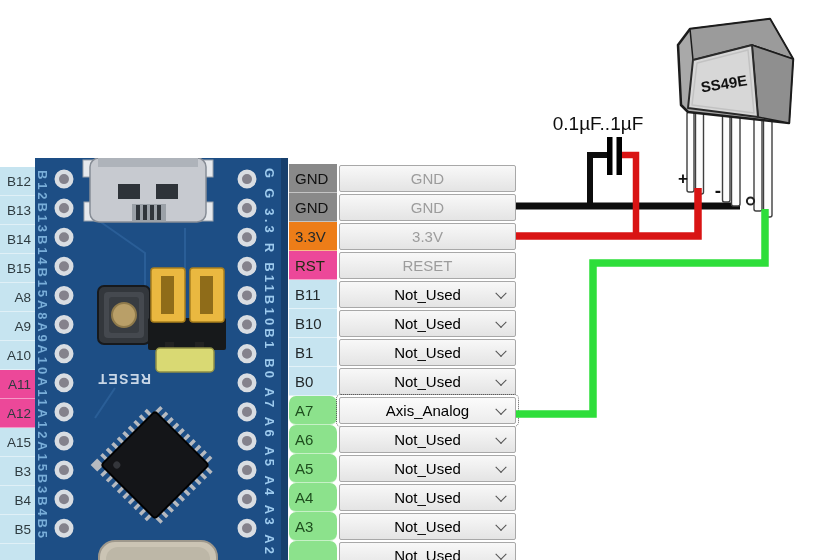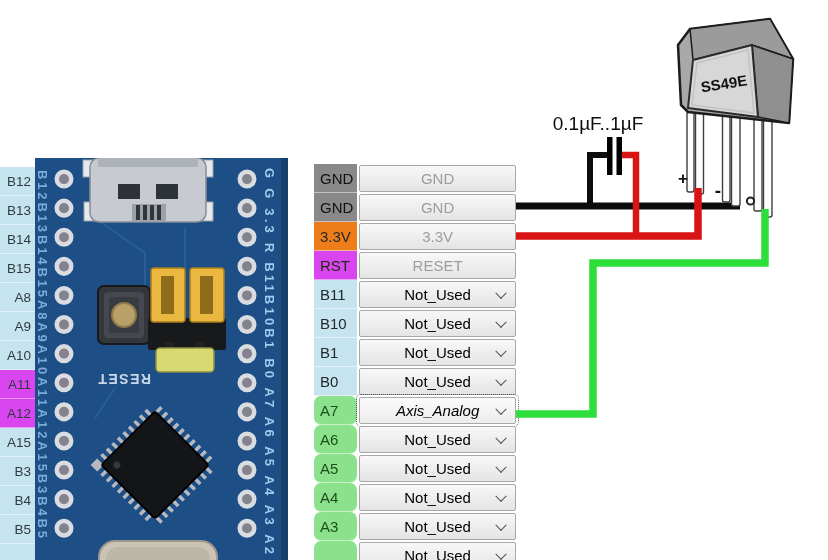--- a/index.html
+++ b/index.html
@@ -9,41 +9,41 @@
   
   #left-col{position:absolute;left:0;top:167px;width:20px;}
   .lcell{box-sizing:border-box;width:35px;height:29px;display:flex;align-items:center;
          justify-content:flex-end;padding-right:4px;font-size:13.5px;color:#2e3b40;
          border-bottom:1px solid rgba(255,255,255,.45);}
   .lcell.partial{height:18px;}
 
   
   .c-gray{background:#898989;}
   .c-orange{background:#ed7d18;}
-  .c-olive{background:#d946ef;}
+  .c-olive{background:#ec4899;}
   .c-blue{background:#c6e4f0;}
   .c-green{background:#8ce28c;}
 
   
   #board{position:absolute;left:35px;top:158px;width:253px;height:402px;}
 
   
   #pin-table{position:absolute;left:289px;top:164px;width:227px;}
-  .prow{display:flex;height:29px;padding-left:25px;}
+  .prow{display:flex;height:29px;}
   .pcell{box-sizing:border-box;width:48px;display:flex;align-items:center;padding-left:6px;
          font-size:15px;color:#23292b;border-bottom:1px solid rgba(255,255,255,.5);}
   .c-gray .plabel, .pcell.c-gray{color:#111;}
   .pcell.c-olive{color:#222c14;}
   .pcell.c-green{color:#1e4e1e;border-radius:7px;}
   .vcell{box-sizing:border-box;width:179px;display:flex;padding:0 0 0 2px;}
   .dd{position:relative;flex:1;margin:1px 0;border:1px solid #a8a8a8;border-radius:2px;
       background:linear-gradient(#f8f8f8,#e4e4e4);display:flex;align-items:center;
       justify-content:center;font-size:15px;color:#000;}
   .dd.disabled{color:#9c9c9c;}
-  .dd.focused{outline:1.5px dotted #5c5c5c;outline-offset:2px;background:linear-gradient(#fbfbfb,#ececec);font-style:italic;}
+  .dd.focused{outline:1.5px dotted #5c5c5c;outline-offset:2px;background:linear-gradient(#fbfbfb,#ececec);}
   .chev{position:absolute;right:10px;top:50%;width:7px;height:7px;
         border-right:1.8px solid #535353;border-bottom:1.8px solid #535353;
         transform:translateY(-72%) rotate(45deg);}
 
   
   #schematic{position:absolute;left:0;top:0;pointer-events:none;}
 </style>
 </head>
 <body>
 

